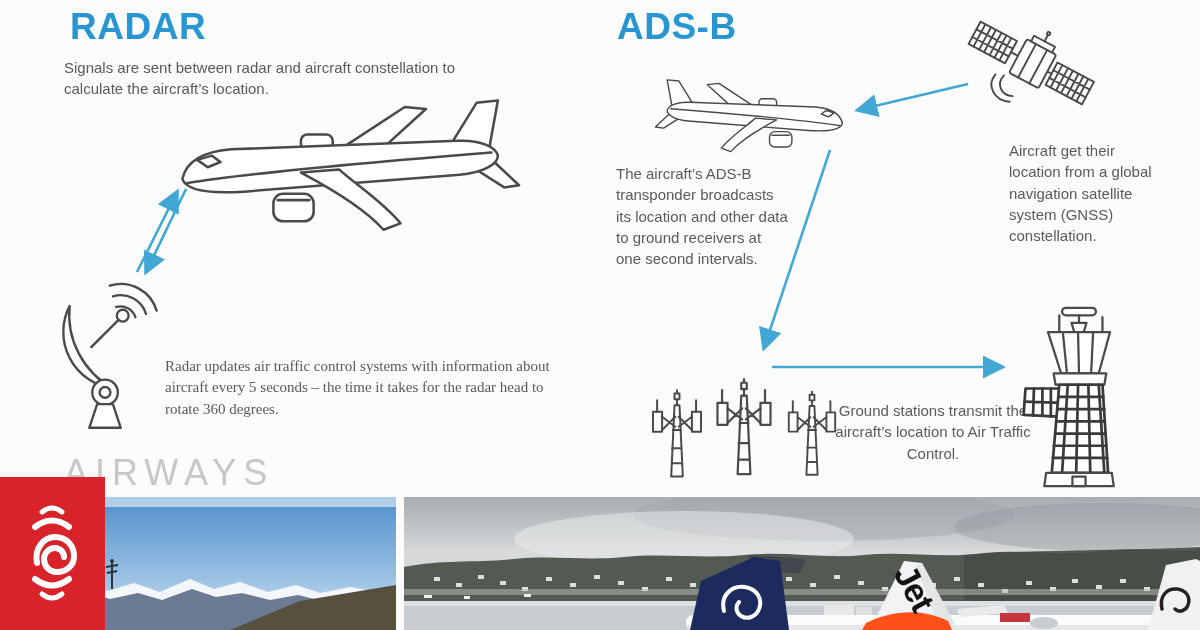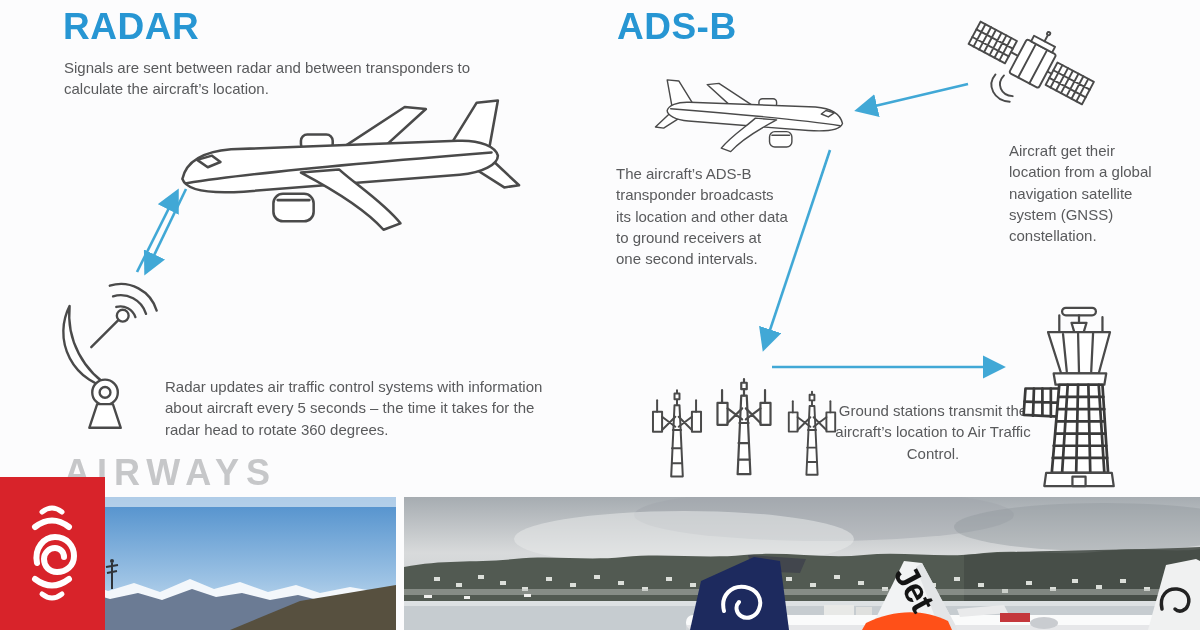--- a/index.html
+++ b/index.html
@@ -1,21 +1,21 @@
 <!DOCTYPE html>
 <html style="--heading-blue: #2796d3; --arrow-blue: #41a8d6; --body-text: #595a5c; --brand-gray: #c6c7c9; --rnz-red: #d8232a; --airnz-navy: #1d2a5e; --jetstar-orange: #ff5018;"><head>
 <meta charset="utf-8">
 <style>
   html,body{margin:0;padding:0;background:#fff;}
   .stage{position:relative;width:1200px;height:630px;background:#fcfcfd;overflow:hidden;
          font-family:"Liberation Sans",sans-serif;}
   .abs{position:absolute;}
   .title{font-size:37px;font-weight:800;color:var(--heading-blue,#2796d3);letter-spacing:.5px;}
   .body-text{font-size:15px;line-height:1.42;color:var(--body-text,#595a5c);}
-  .brand{font-size:36px;font-weight:700;letter-spacing:7px;color:var(--brand-gray,#c6c7c9);}
+  .brand{font-size:36px;font-weight:400;letter-spacing:7px;color:var(--brand-gray,#c6c7c9);}
   
   .lineart *{stroke:#4a4a4a;stroke-width:2.4;stroke-linecap:round;stroke-linejoin:round;fill:none;}
   .lineart .f{fill:#fff;}
   .lineart .g{stroke:#3a3a3a;stroke-width:2.9;}
   
   .arrows line{stroke:var(--arrow-blue,#41a8d6);stroke-width:2.6;}
   .arrows .ah{fill:var(--arrow-blue,#41a8d6);stroke:none;}
   
   .photo{overflow:hidden;}
   .photo-left{background:linear-gradient(#4f8fcc,#9cc2e4 62%,#d6e7f4 100%);}
@@ -24,23 +24,23 @@
   .jet-orange{fill:var(--jetstar-orange,#ff5018);}
   .jet-text{font:800 34px "Liberation Sans",sans-serif;fill:#141414;letter-spacing:-1px;}
   .rnz{background:var(--rnz-red,#d8232a);display:flex;align-items:center;justify-content:center;}
   .rnz svg *{stroke:#fff;fill:none;stroke-linecap:round;}
 </style>
 </head>
 <body>
 
 <div class="stage">
 
-  <div class="abs title" style="left:63px;top:6px;">RADAR</div>
-
-  <div class="abs body-text" style="left:64px;top:57px;width:432px;">Signals are sent between radar and between transponders to calculate the aircraft’s location.</div>
+  <div class="abs title" style="left:70px;top:6px;">RADAR</div>
+
+  <div class="abs body-text" style="left:64px;top:57px;width:432px;">Signals are sent between radar and aircraft constellation to calculate the aircraft’s location.</div>
 
   <svg class="abs lineart" style="left:176px;top:90px;" width="360" height="180" viewBox="0 0 340 170">
     <path class="f" d="M152,58 L216,16 L236,18 L192,58 Z"></path>
     <rect class="f" x="118" y="42" width="30" height="15" rx="6"></rect>
     <path class="f" d="M258,54 L284,12 L304,10 L296,54 Z"></path>
     <path class="f" d="M266,64 L310,92 L324,90 L292,60 Z"></path>
     <path class="f" d="M6,84 C10,66 28,58 52,56 L266,48 C288,47 302,54 304,62 C304,70 290,78 268,80 L64,96 C34,98 10,96 6,84 Z"></path>
     <path d="M10,88 C60,80 160,70 298,59"></path>
     <path class="f" d="M20,66 l14,-4 l8,6 l-12,5 Z"></path>
     <path class="f" d="M118,78 C152,96 180,114 196,132 L212,126 C196,106 168,88 154,75 Z"></path>
@@ -55,21 +55,21 @@
       <path d="M47,13 A38,38 0 0 1 101,13"></path>
     </g>
     <path class="f" d="M22,24 A58,58 0 0 0 66,108 A86,86 0 0 1 22,24 Z"></path>
     <path d="M44,66 L72,38"></path>
     <circle class="f" cx="76" cy="34" r="6"></circle>
     <circle class="f" cx="58" cy="112" r="13"></circle>
     <circle class="f" cx="58" cy="112" r="5.5"></circle>
     <path class="f" d="M50,124 L66,124 L74,148 L42,148 Z"></path>
   </svg>
 
-  <div class="abs body-text" style="left:165px;top:376px;width:402px;">Radar updates air traffic control systems with information about aircraft every 5 seconds – the time it takes for the radar head to rotate 360 degrees.</div>
+  <div class="abs body-text" style="left:165px;top:356px;width:402px;font-family:Liberation Serif, serif;">Radar updates air traffic control systems with information about aircraft every 5 seconds – the time it takes for the radar head to rotate 360 degrees.</div>
 
   <div class="abs brand" style="left:64px;top:452px;">AIRWAYS</div>
 
   <div class="abs title" style="left:617px;top:6px;">ADS-B</div>
 
   <svg class="abs lineart" style="left:646px;top:74px;" width="200" height="100" viewBox="0 0 340 170">
     <g transform="translate(340,0) scale(-1,1)">
       <path class="f" d="M152,58 L216,16 L236,18 L192,58 Z"></path>
       <rect class="f" x="118" y="42" width="30" height="15" rx="6"></rect>
       <path class="f" d="M258,54 L284,12 L304,10 L296,54 Z"></path>

